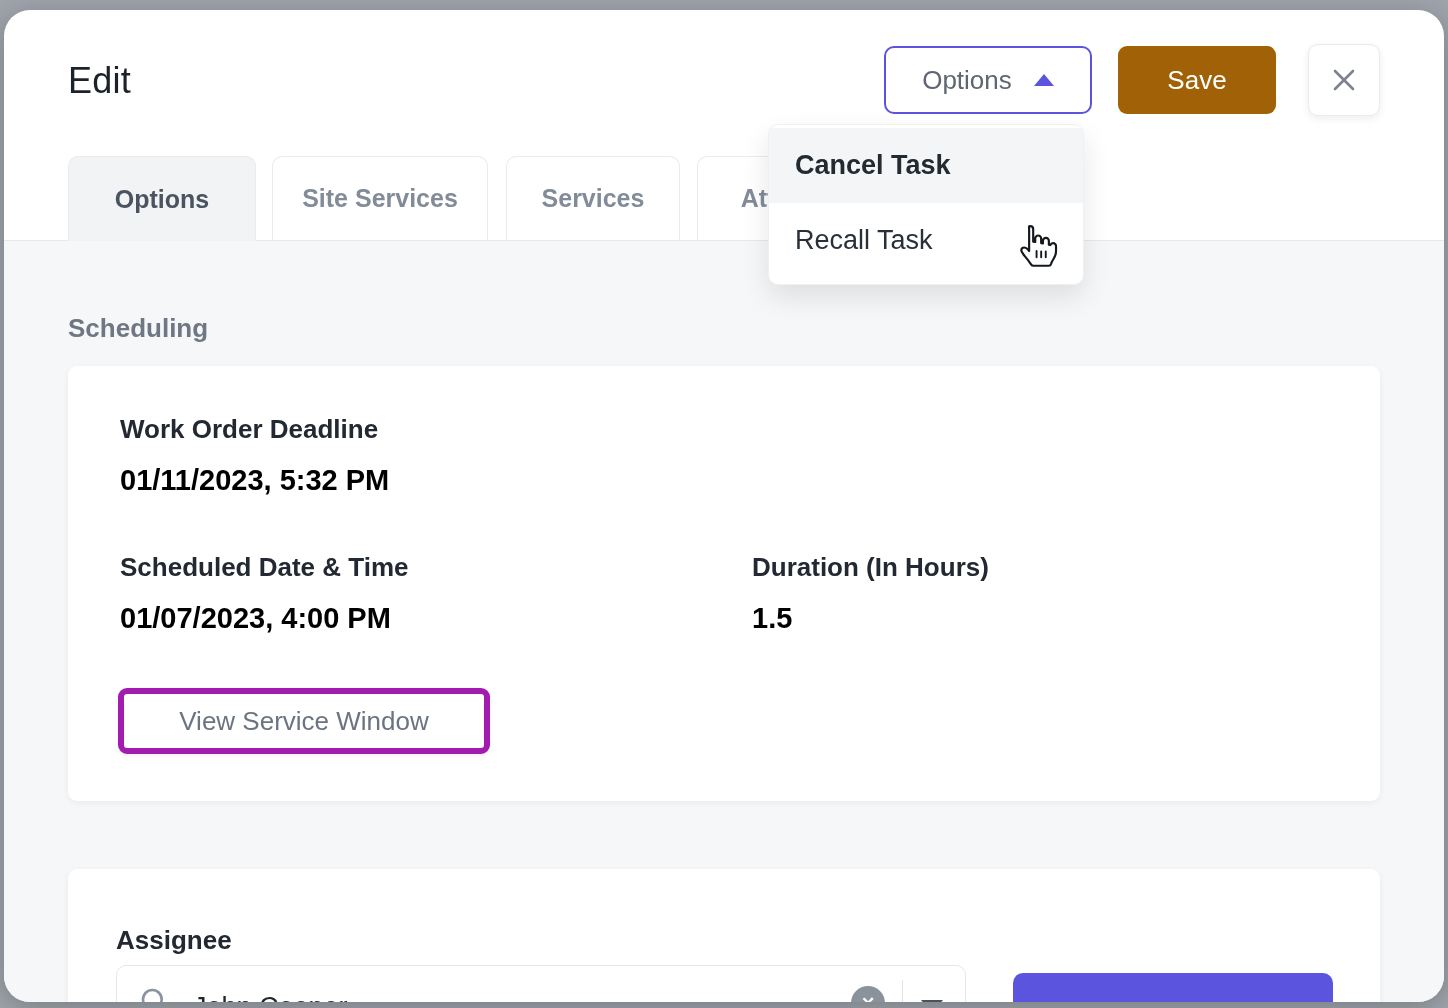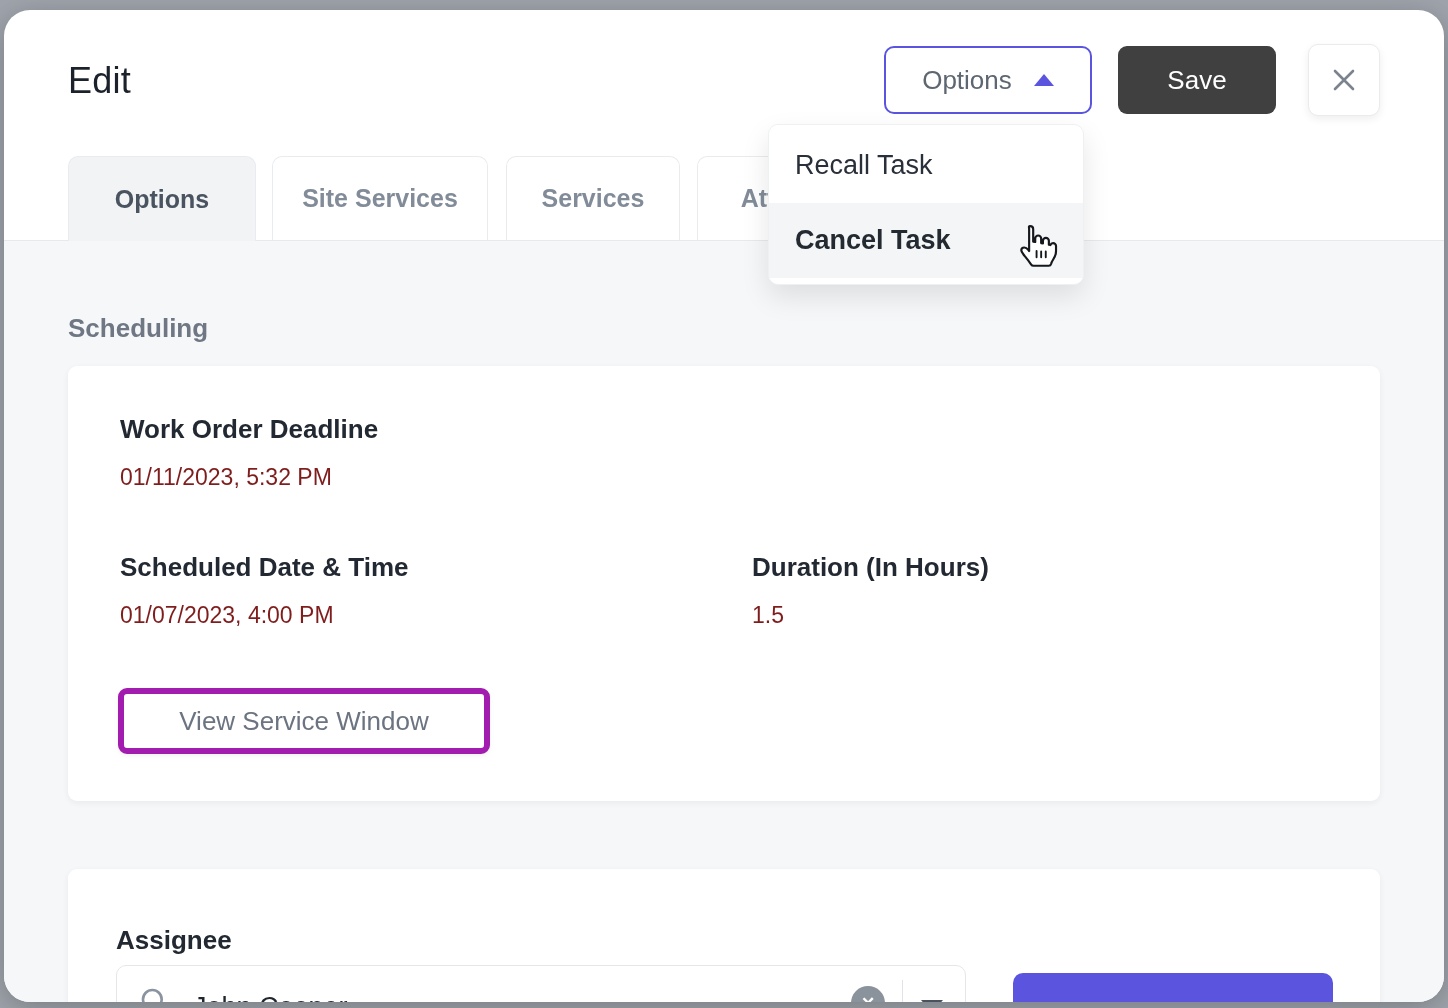--- a/index.html
+++ b/index.html
@@ -26,21 +26,21 @@
     position:absolute;left:874px;top:36px;width:208px;height:68px;
     background:#fff;border:2px solid #5a54de;border-radius:10px;
     display:flex;align-items:center;justify-content:center;gap:22px;cursor:pointer;
     font-family:inherit;
     margin-left:6px;
   }
   .options-btn .lbl{font-size:26px;color:#5d6671;}
   .caret-up{width:0;height:0;border-left:10px solid transparent;border-right:10px solid transparent;border-bottom:12px solid #5a54de;}
   .save-btn{
     position:absolute;left:1114px;top:36px;width:158px;height:68px;
-    background:#404040;color:#fff;border:none;border-radius:9px;
+    background:#a16207;color:#fff;border:none;border-radius:9px;
     font-size:26px;font-family:inherit;cursor:pointer;
   }
   .close-btn{
     position:absolute;left:1304px;top:34px;width:72px;height:72px;
     background:#fff;border:1px solid #e9ebee;border-radius:10px;
     box-shadow:0 3px 8px rgba(0,0,0,.07);cursor:pointer;
     display:flex;align-items:center;justify-content:center;
   }
   
   .tab{
@@ -54,21 +54,21 @@
   .content{
     position:absolute;left:0;top:230px;width:1440px;height:762px;
     background:#f6f7f9;border-top:1px solid #e7e9ec;box-sizing:border-box;
   }
   .section-title{position:absolute;left:64px;font-size:26px;font-weight:600;color:#6e7783;}
   .card{
     position:absolute;left:64px;width:1312px;background:#fff;border-radius:9px;
     box-shadow:0 2px 6px rgba(25,35,50,.06);
   }
   .fld-label{position:absolute;font-size:26px;font-weight:700;color:#232932;}
-  .fld-value{position:absolute;font-size:23px;font-weight:400;color:#7f1d1d;}
+  .fld-value{position:absolute;font-size:29px;font-weight:700;color:#000000;}
   .ghost-btn{
     position:absolute;background:#fff;border:6px solid #a21caf;border-radius:9px;
     box-shadow:0 2px 5px rgba(0,0,0,.05);font-size:26px;color:#6b7480;
     font-family:inherit;cursor:pointer;
   }
   
   .search-box{
     position:absolute;left:48px;top:96px;width:850px;height:90px;
     background:#fff;border:1px solid #e4e7ea;border-radius:10px;box-sizing:border-box;
   }
@@ -167,25 +167,25 @@
         <button class="clear-btn">✕</button>
         <span class="vdivider"></span>
         <span class="caret-down"></span>
       </div>
 
       <button class="primary-btn" style="left:945px;top:104px;width:320px;height:96px;padding-top:0">View Technicians</button>
     </div>
   </div>
 
   <div class="dropdown">
+    <div class="menu-item hovered">
+      <span>Cancel Task</span>
+    </div>
     <div class="menu-item">
       <span>Recall Task</span>
-    </div>
-    <div class="menu-item hovered">
-      <span>Cancel Task</span>
     </div>
   </div>
 
   <svg class="cursor-hand" width="46" height="50" viewBox="0 0 34 37">
     <path d="M12 3c1.3 0 2.3 1 2.3 2.3v9.2l1.5.3v-2.6c0-1.2 1-2.2 2.2-2.2s2.2 1 2.2 2.2v3.4l1.3.25v-1.9c0-1.2 1-2.2 2.2-2.2s2.2 1 2.2 2.2v2.9l1.1.2c.3-.8 1.1-1.4 2-1.4 1.2 0 2.2 1 2.2 2.2v3.6c0 2.6-.9 4.5-2.1 6.3-.7 1.1-1.4 2.3-1.6 3.3-.2.8-.9 1.3-1.7 1.3H14.6c-.8 0-1.5-.4-1.9-1-1.3-2-3.2-4.4-4.6-6.1-1.1-1.4-2.6-3-2.6-4.3 0-1.2 1-2.1 2.2-2.1 1.1 0 2.2.8 3 1.8l.6.8V5.3C11.3 4 10.7 3 12 3z" transform="translate(-1.6,0)" fill="#ffffff" stroke="#15181c" stroke-width="1.6" stroke-linejoin="round"></path>
     <path d="M15.2 21.5v4.6 M18.6 21.8v4.3 M22 21.8v4.3" stroke="#15181c" stroke-width="1.4" fill="none" stroke-linecap="round"></path>
   </svg>
 
 </div>
 

